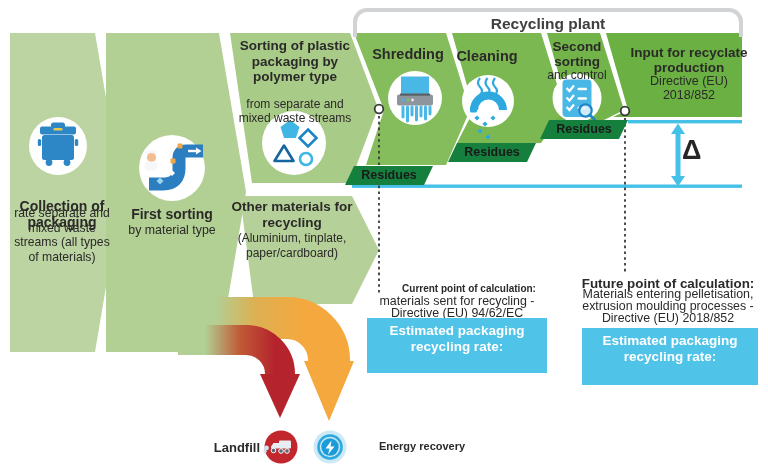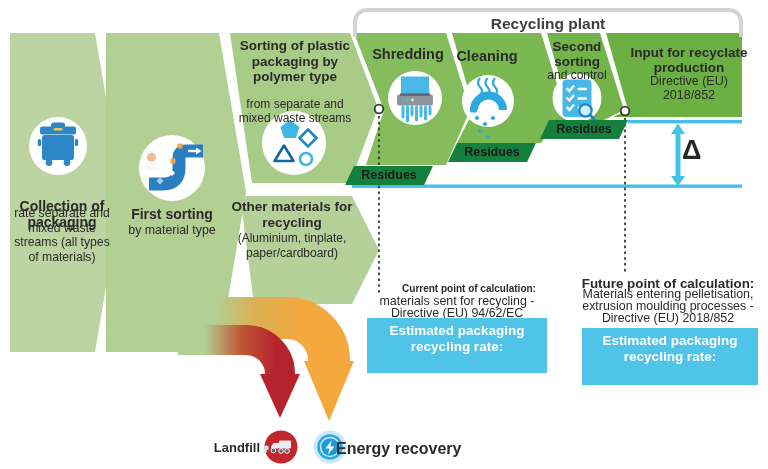--- a/index.html
+++ b/index.html
@@ -209,15 +209,15 @@
   <div class="abs ttl nowrap" style="left:566px;top:276px;width:204px;font-size:13.4px;">Future point of calculation:</div>
   <div class="abs sub nowrap" style="left:566px;top:289px;width:204px;font-size:12.4px;line-height:11.8px;">Materials entering pelletisation,</div>
   <div class="abs sub nowrap" style="left:566px;top:301px;width:204px;font-size:12.4px;line-height:11.8px;">extrusion moulding processes -</div>
   <div class="abs sub nowrap" style="left:566px;top:313px;width:204px;font-size:12.4px;line-height:11.8px;">Directive (EU) 2018/852</div>
   <div class="ratebox" style="left:582px;top:328px;width:176px;height:57px;">
     <div class="lbl">Estimated packaging recycling rate:</div>
     <div class="pct">29%</div>
   </div>
 
   <div class="abs ttl nowrap" style="left:160px;top:440px;width:100px;font-size:13px;text-align:right;">Landfill</div>
-  <div class="abs ttl nowrap" style="left:336px;top:440px;width:140px;font-size:16px;text-align:left;">Energy recovery</div>
+  <div class="abs ttl nowrap" style="left:352px;top:440px;width:140px;font-size:11px;text-align:center;">Energy recovery</div>
 
 </div>
 
 </body></html>

